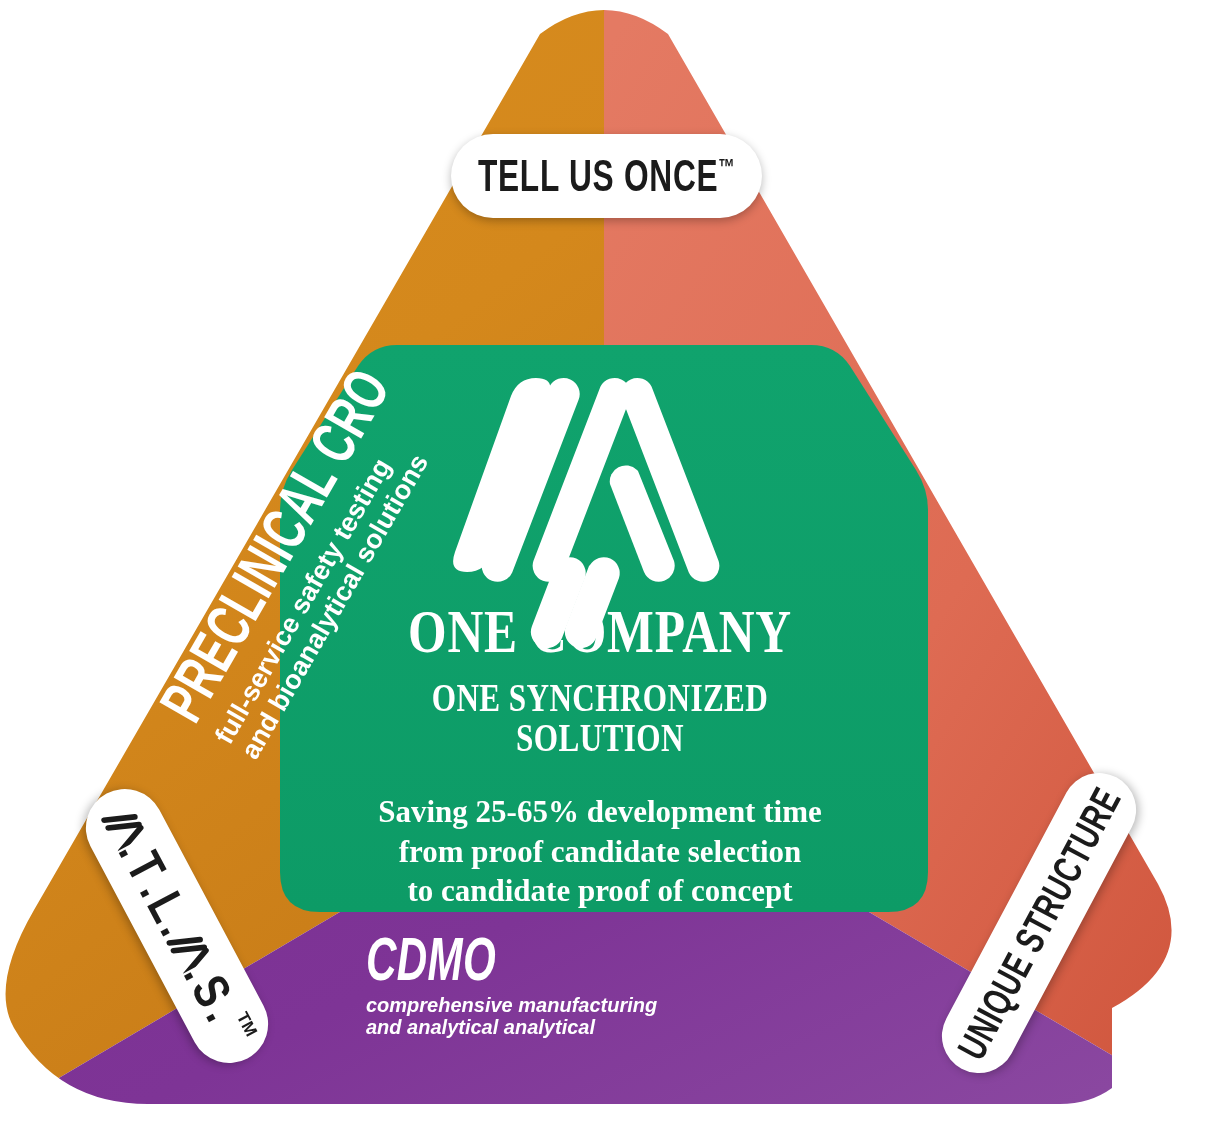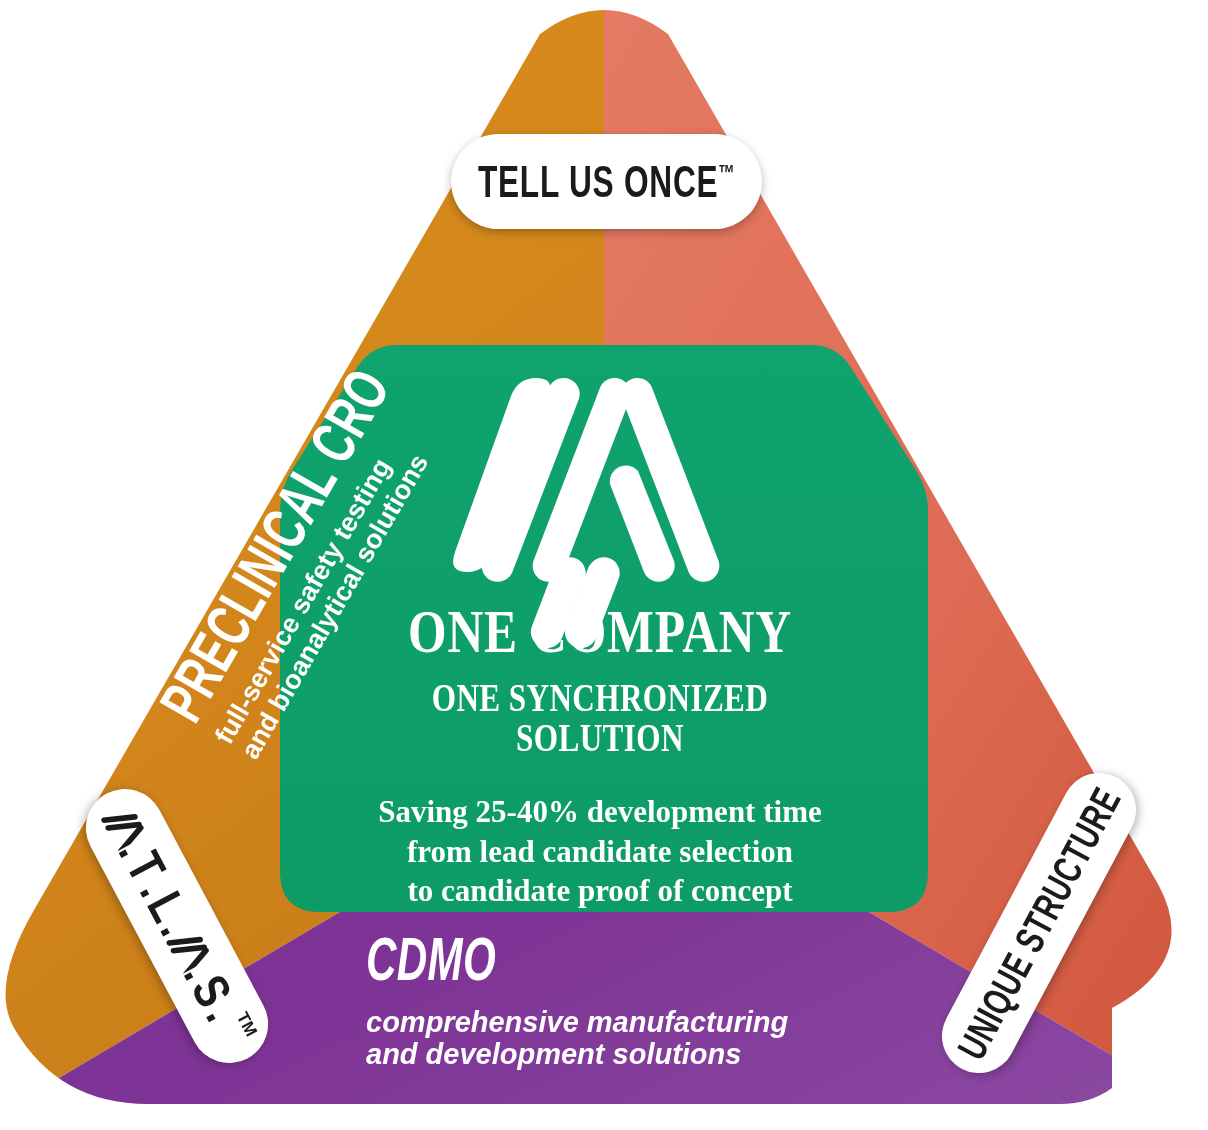--- a/index.html
+++ b/index.html
@@ -47,21 +47,21 @@
   #preclinical-group .sub{ font-size:27px; margin-top:6px; }
 
   
   #clinical-group{ left:1008px; top:290px; transform:rotate(60deg); }
   #clinical-group .heading{ font-size:62px; }
   #clinical-group .sub{ font-size:27px; margin-top:6px; }
 
   
   #cdmo-group{ left:366px; top:928px;font-style:italic; }
   #cdmo-group .heading{ font-size:62px; }
-  #cdmo-group .sub{ font-size:29px; margin-top:16px; }
+  #cdmo-group .sub{ font-size:20px; margin-top:4px; }
 
   
   #center-text{
     position:absolute;
     left:300px; top:600px;
     width:600px;
     text-align:center;
     color:#ffffff;
     pointer-events:none;
     font-family:Liberation Serif, serif;
@@ -96,21 +96,21 @@
     font-weight:700;
     font-stretch:condensed;
     white-space:nowrap;
     line-height:1;
     display:inline-block;
   }
 
   
   #pill-tell-us-once{
     left:451px; top:134px;
-    width:311px; height:95px;
+    width:311px; height:84px;
   }
   #pill-tell-us-once .pill-label{
     font-size:44px; transform:scaleX(.72); letter-spacing:1px;
   }
   .tm{ font-size:.52em; vertical-align:super; letter-spacing:0; }
 
   
   #pill-unique-structure{
     left:874px; top:886px;
     width:330px; height:74px;
@@ -300,30 +300,30 @@
     <div class="sub">
       <div>full-service clinical pharmacology</div>
       <div>and bioanalytical solutions</div>
     </div>
   </div>
 
   <div class="txtblk" id="cdmo-group">
     <div><span class="heading">CDMO</span></div>
     <div class="sub">
       <div>comprehensive manufacturing</div>
-      <div>and development solutions</div>
+      <div>and analytical analytical</div>
     </div>
   </div>
 
   <div id="center-text">
     <span id="center-title">ONE COMPANY</span>
     <span id="center-subtitle">ONE SYNCHRONIZED SOLUTION</span>
     <div id="center-body">
-      <div>Saving 25-40% development time</div>
-      <div>from lead candidate selection</div>
+      <div>Saving 25-65% development time</div>
+      <div>from proof candidate selection</div>
       <div>to candidate proof of concept</div>
     </div>
   </div>
 
   <div class="pill" id="pill-tell-us-once">
     <span class="pill-label"><span>TELL US ONCE</span><span class="tm">™</span></span>
   </div>
 
   <div class="pill" id="pill-unique-structure">
     <span class="pill-label">UNIQUE STRUCTURE</span>

